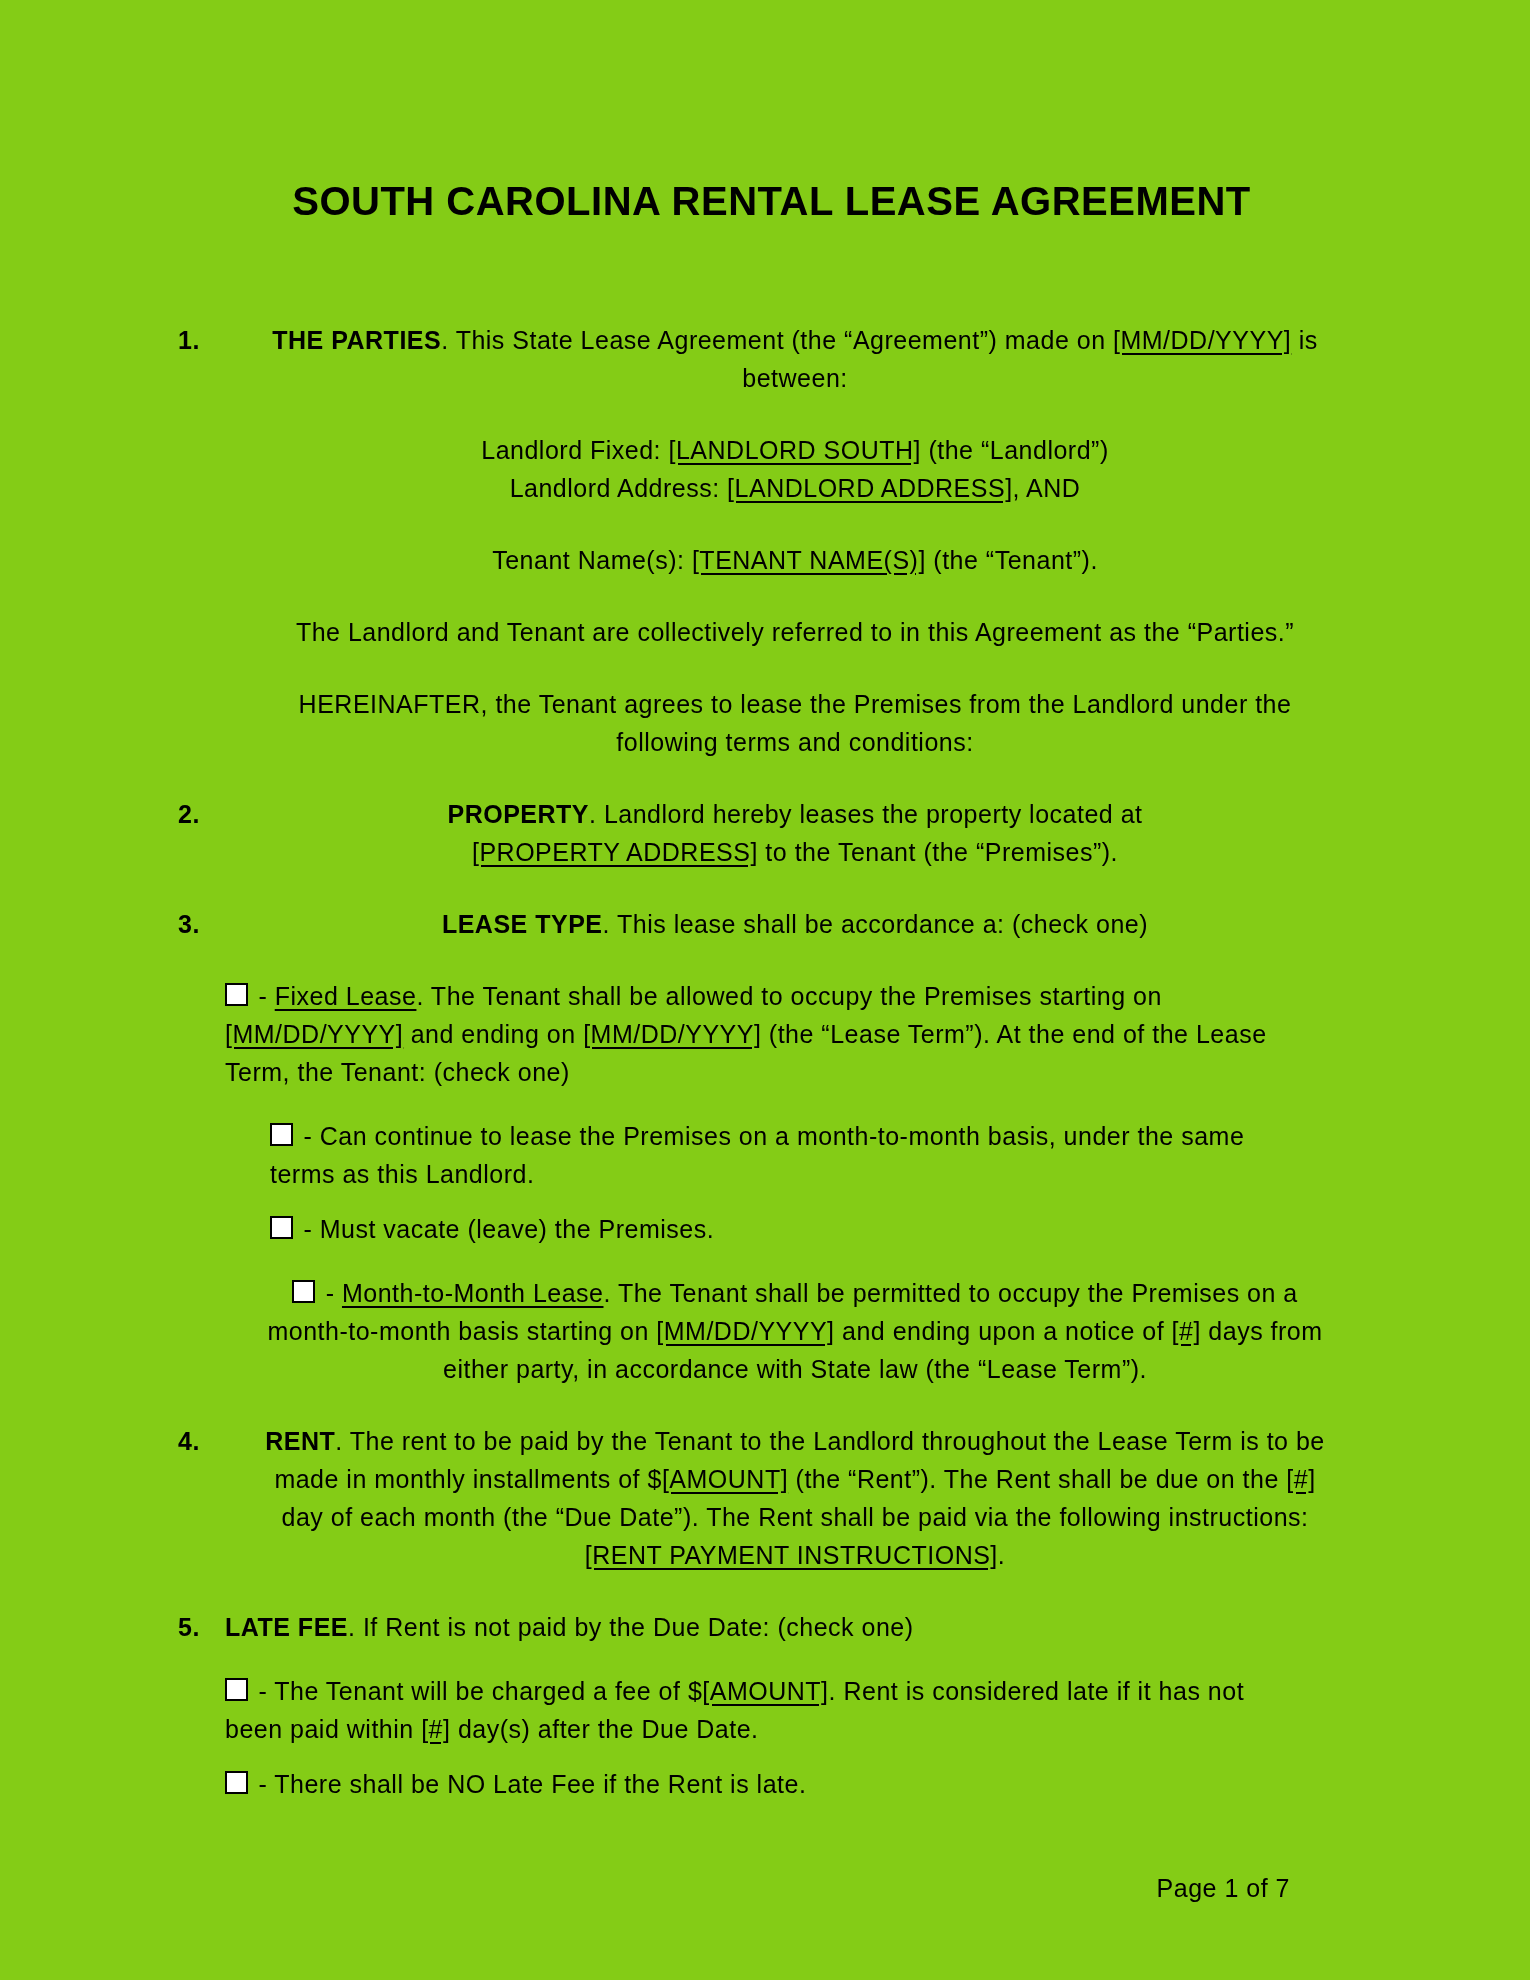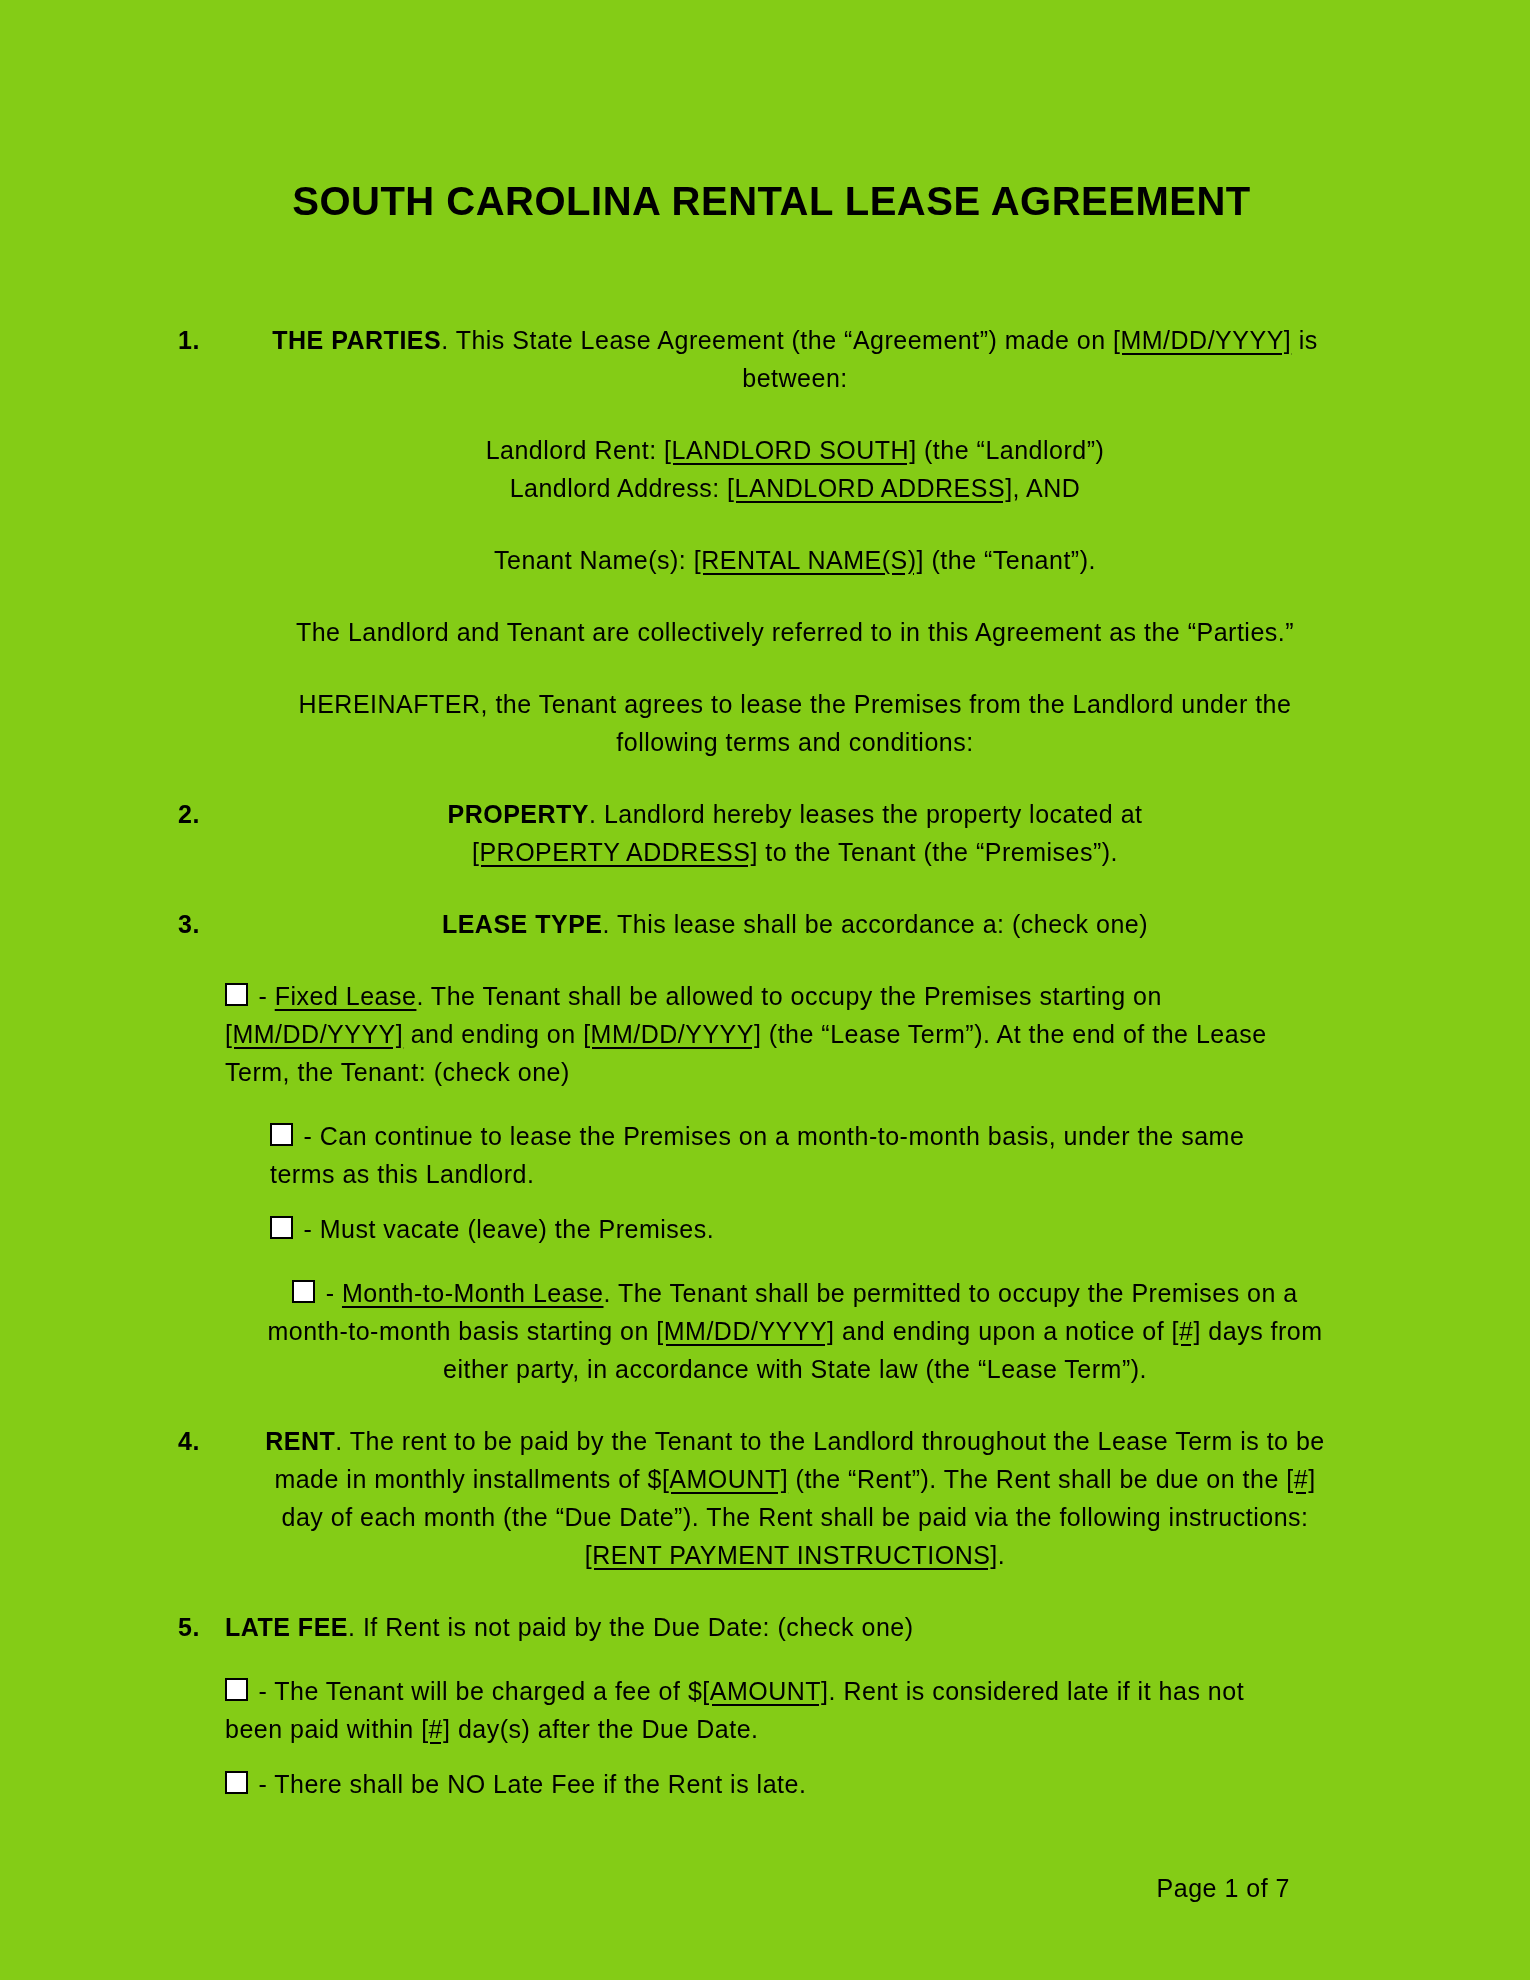--- a/index.html
+++ b/index.html
@@ -79,25 +79,25 @@
     <h1 class="doc-title">SOUTH CAROLINA RENTAL LEASE AGREEMENT</h1>
 
     <div class="section">
       <div class="section-number">1.</div>
       <div class="section-body">
         <div class="para gap-lg">
             <div class="line"><span class="bold">THE PARTIES</span><span>. This State Lease Agreement (the “Agreement”) made on </span><span class="underline">[MM/DD/YYYY]</span><span> is</span></div>
             <div class="line"><span>between:</span></div>
           </div>
         <div class="para gap-lg">
-            <div class="line"><span>Landlord Rent: </span><span class="underline">[LANDLORD SOUTH]</span><span> (the “Landlord”)</span></div>
+            <div class="line"><span>Landlord Fixed: </span><span class="underline">[LANDLORD SOUTH]</span><span> (the “Landlord”)</span></div>
             <div class="line"><span>Landlord Address: </span><span class="underline">[LANDLORD ADDRESS]</span><span>, AND</span></div>
           </div>
         <div class="para gap-lg">
-            <div class="line"><span>Tenant Name(s): </span><span class="underline">[RENTAL NAME(S)]</span><span> (the “Tenant”).</span></div>
+            <div class="line"><span>Tenant Name(s): </span><span class="underline">[TENANT NAME(S)]</span><span> (the “Tenant”).</span></div>
           </div>
         <div class="para gap-lg">
             <div class="line"><span>The Landlord and Tenant are collectively referred to in this Agreement as the “Parties.”</span></div>
           </div>
         <div class="para gap-lg">
             <div class="line"><span>HEREINAFTER, the Tenant agrees to lease the Premises from the Landlord under the</span></div>
             <div class="line"><span>following terms and conditions:</span></div>
           </div>
       </div>
     </div>

